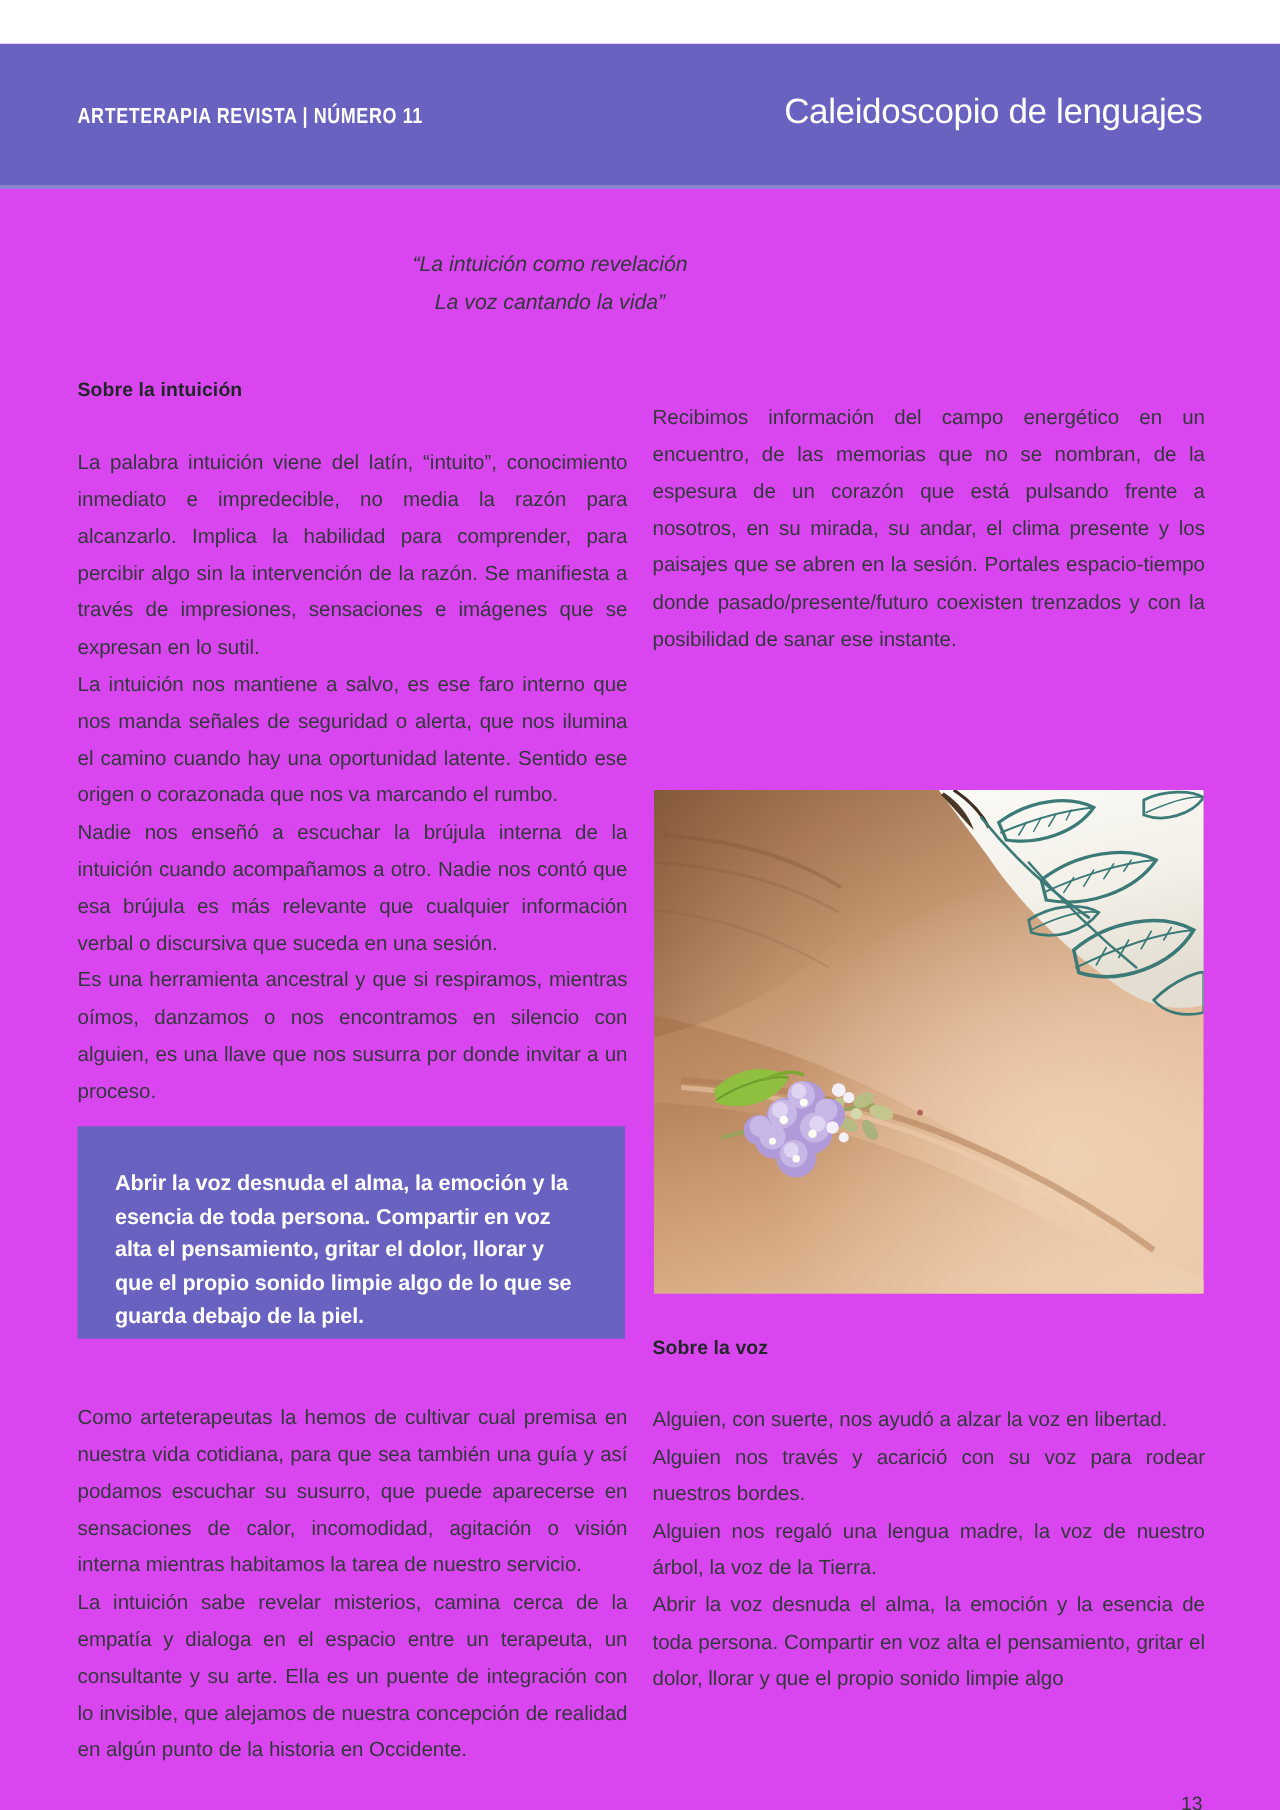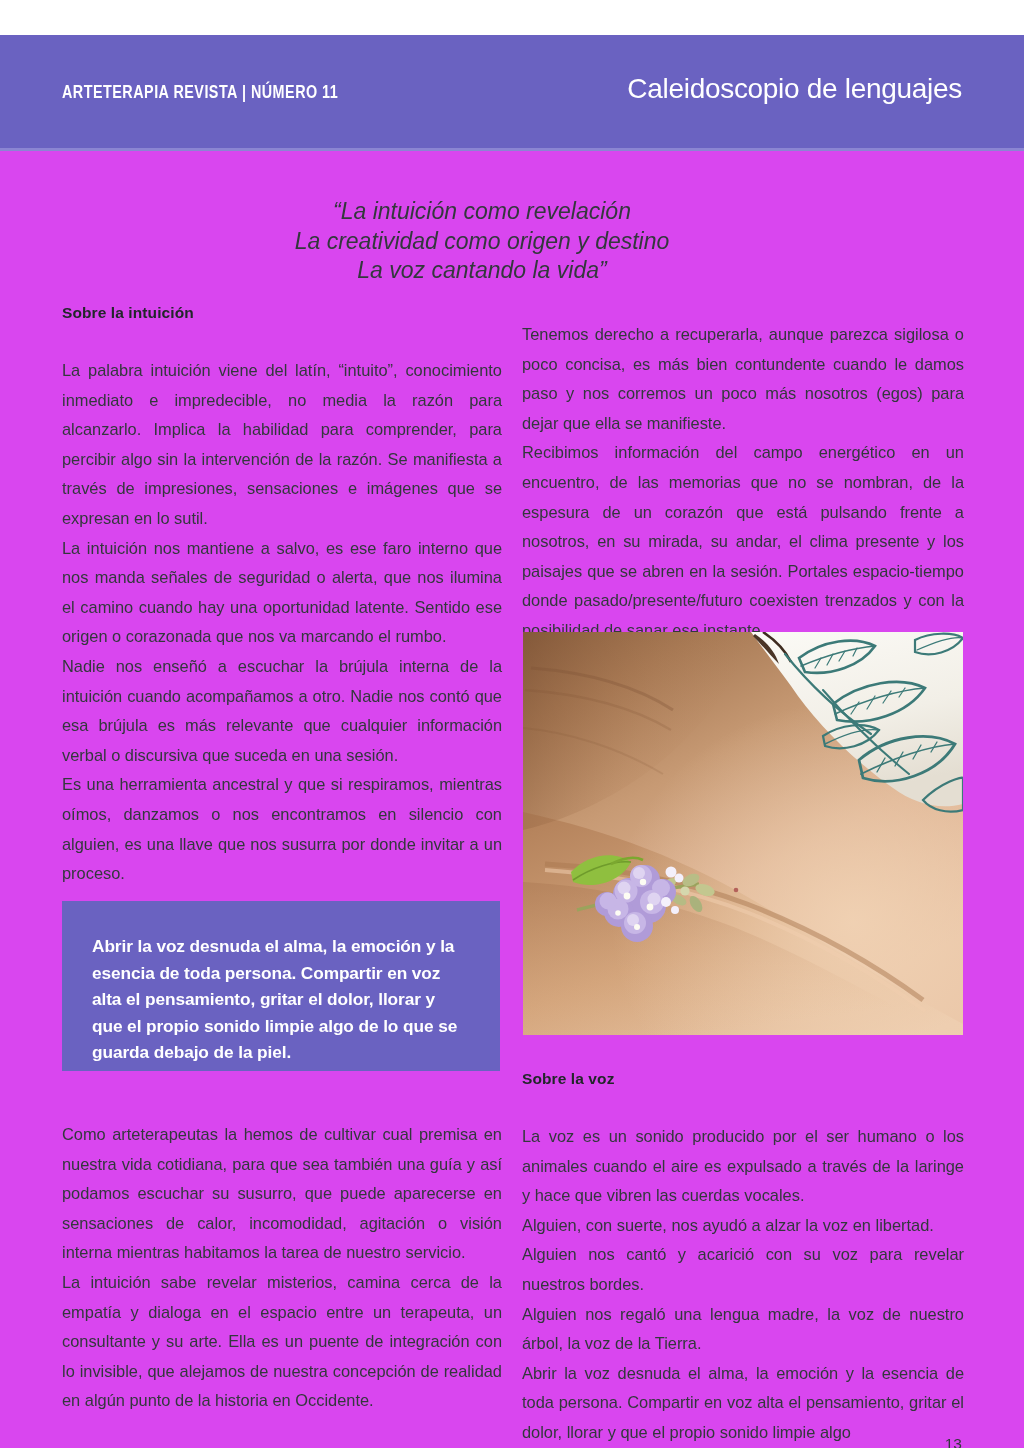--- a/index.html
+++ b/index.html
@@ -61,24 +61,23 @@
   }
 
   
   .epigraph {
     position: absolute;
     left: 0;
     top: 162px;
     width: 880px;
     text-align: center;
     font-style: italic;
-    font-size: 23px;
+    font-size: 17px;
     line-height: 29.5px;
     color: #33383c;
-    padding-left: 42px;
   }
 
   
   .col-left-top {
     position: absolute;
     left: 62px;
     top: 269px;
     width: 440px;
   }
   .col-right-top {
@@ -164,34 +163,32 @@
 
 <div class="page">
 
   <div class="header-band"></div>
   <div class="header-band-underline"></div>
   <div class="header-kicker">ARTETERAPIA REVISTA | NÚMERO 11</div>
   <div class="header-title">Caleidoscopio de lenguajes</div>
 
   <div class="epigraph">
     <div>“La intuición como revelación</div>
-    <div>La creatividad como origen y destino</div>
     <div>La voz cantando la vida”</div>
   </div>
 
   <div class="col-left-top">
     <h3 class="section-heading">Sobre la intuición</h3>
     <p class="body-text">La palabra intuición viene del latín, “intuito”, conocimiento inmediato e impredecible, no media la razón para alcanzarlo. Implica la habilidad para comprender, para percibir algo sin la intervención de la razón. Se manifiesta a través de impresiones, sensaciones e imágenes que se expresan en lo sutil.</p>
     <p class="body-text">La intuición nos mantiene a salvo, es ese faro interno que nos manda señales de seguridad o alerta, que nos ilumina el camino cuando hay una oportunidad latente. Sentido ese origen o corazonada que nos va marcando el rumbo.</p>
     <p class="body-text">Nadie nos enseñó a escuchar la brújula interna de la intuición cuando acompañamos a otro. Nadie nos contó que esa brújula es más relevante que cualquier información verbal o discursiva que suceda en una sesión.</p>
     <p class="body-text">Es una herramienta ancestral y que si respiramos, mientras oímos, danzamos o nos encontramos en silencio con alguien, es una llave que nos susurra por donde invitar a un proceso.</p>
   </div>
 
   <div class="col-right-top">
-    <p class="body-text">Tenemos derecho a recuperarla, aunque parezca sigilosa o poco concisa, es más bien contundente cuando le damos paso y nos corremos un poco más nosotros (egos) para dejar que ella se manifieste.</p>
     <p class="body-text">Recibimos información del campo energético en un encuentro, de las memorias que no se nombran, de la espesura de un corazón que está pulsando frente a nosotros, en su mirada, su andar, el clima presente y los paisajes que se abren en la sesión. Portales espacio-tiempo donde pasado/presente/futuro coexisten trenzados y con la posibilidad de sanar ese instante.</p>
   </div>
 
   <div class="pullquote">
     <p class="pullquote-text">Abrir la voz desnuda el alma, la emoción y la esencia de toda persona. Compartir en voz alta el pensamiento, gritar el dolor, llorar y que el propio sonido limpie algo de lo que se guarda debajo de la piel.</p>
   </div>
 
   <div class="photo">
     <svg width="440" height="403" viewBox="0 0 440 403">
       <defs>
@@ -358,22 +355,21 @@
     </svg>
   </div>
 
   <div class="col-left-bottom">
     <p class="body-text">Como arteterapeutas la hemos de cultivar cual premisa en nuestra vida cotidiana, para que sea también una guía y así podamos escuchar su susurro, que puede aparecerse en sensaciones de calor, incomodidad, agitación o visión interna mientras habitamos la tarea de nuestro servicio.</p>
     <p class="body-text">La intuición sabe revelar misterios, camina cerca de la empatía y dialoga en el espacio entre un terapeuta, un consultante y su arte. Ella es un puente de integración con lo invisible, que alejamos de nuestra concepción de realidad en algún punto de la historia en Occidente.</p>
   </div>
 
   <div class="col-right-bottom">
     <h3 class="section-heading">Sobre la voz</h3>
-    <p class="body-text">La voz es un sonido producido por el ser humano o los animales cuando el aire es expulsado a través de la laringe y hace que vibren las cuerdas vocales.</p>
     <p class="body-text">Alguien, con suerte, nos ayudó a alzar la voz en libertad.</p>
-    <p class="body-text">Alguien nos cantó y acarició con su voz para revelar nuestros bordes.</p>
+    <p class="body-text">Alguien nos través y acarició con su voz para rodear nuestros bordes.</p>
     <p class="body-text">Alguien nos regaló una lengua madre, la voz de nuestro árbol, la voz de la Tierra.</p>
     <p class="body-text">Abrir la voz desnuda el alma, la emoción y la esencia de toda persona. Compartir en voz alta el pensamiento, gritar el dolor, llorar y que el propio sonido limpie algo</p>
   </div>
 
   <div class="page-number">13</div>
 
 </div>
 
 </body></html>

